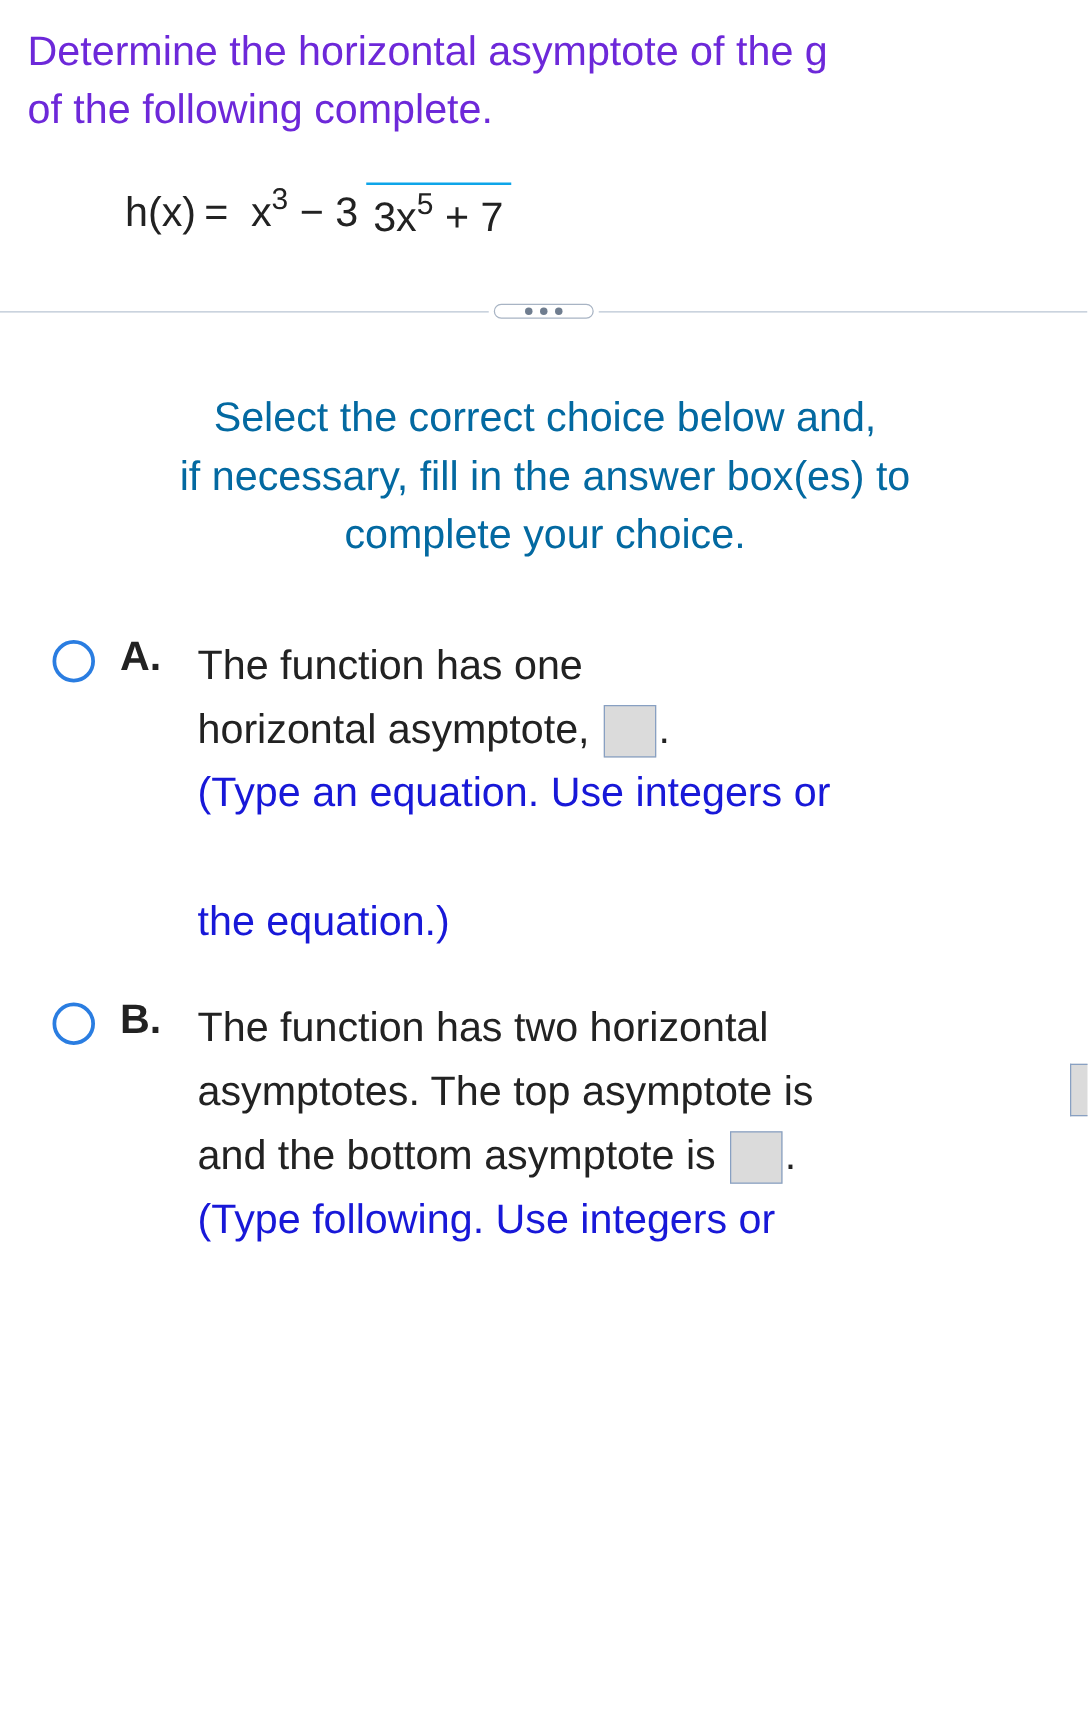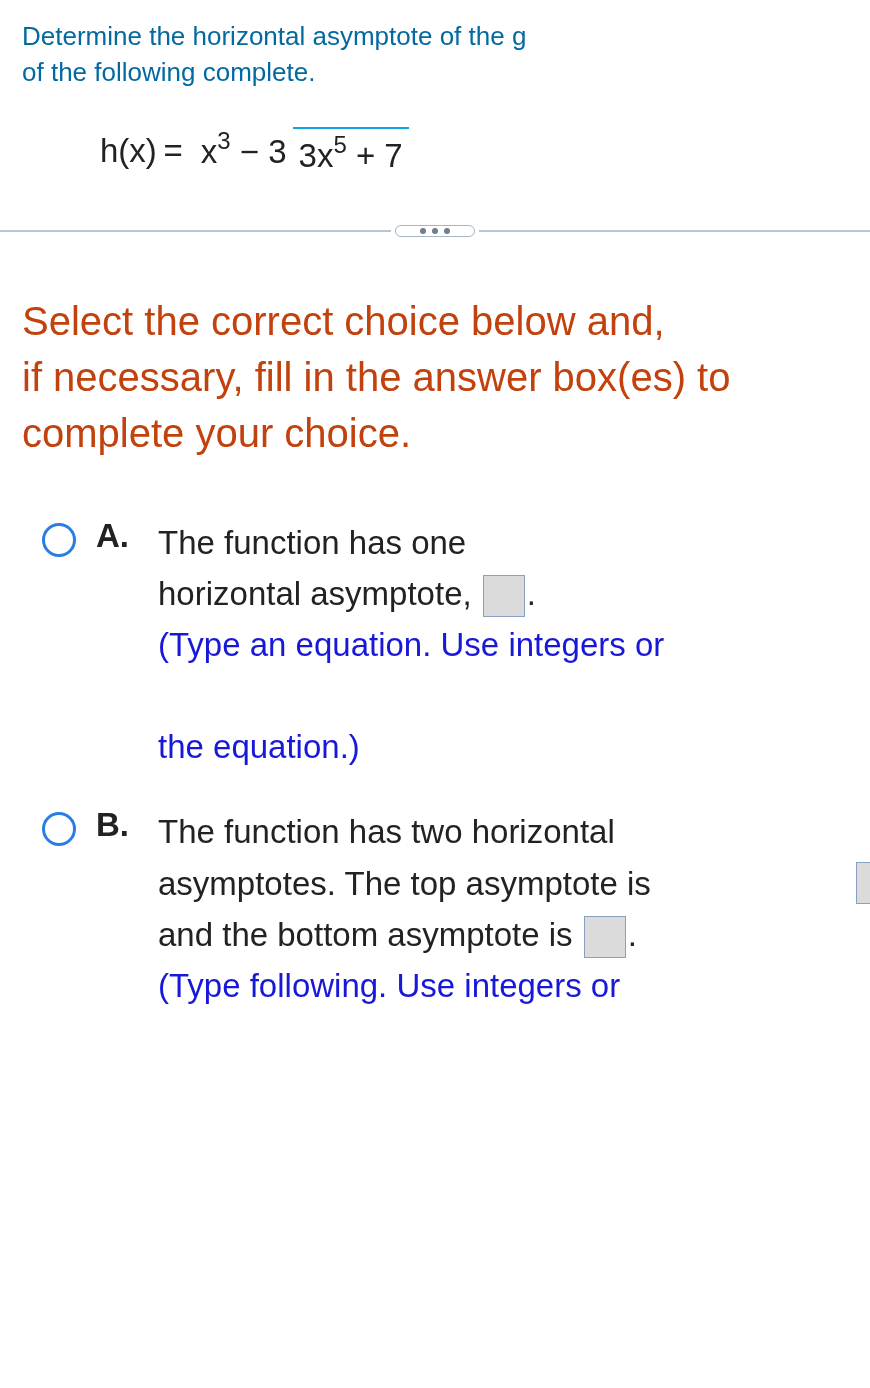--- a/index.html
+++ b/index.html
@@ -12,22 +12,22 @@
       background: #ffffff;
       width: 870px;
       height: 1388px;
       overflow: hidden;
       position: relative;
     }
     .container {
       padding: 18px 0 0 22px;
     }
     .question-text {
-      font-size: 26px;
-      color: #0369a1;
+      font-size: 33px;
+      color: #6d28d9;
       line-height: 1.4;
       margin-bottom: 36px;
     }
     .equation-block {
       font-size: 33px;
       color: #222;
       margin-left: 78px;
       margin-bottom: 50px;
       display: flex;
       align-items: center;
@@ -77,25 +77,26 @@
       align-items: center;
       cursor: pointer;
     }
     .ellipsis-dot {
       width: 6px;
       height: 6px;
       background: #6f7d8f;
       border-radius: 50%;
     }
     .instruction-text {
-      font-size: 40px;
-      color: #c2410c;
+      font-size: 33px;
+      color: #0369a1;
       line-height: 1.4;
       margin-bottom: 56px;
       padding-right: 20px;
+      text-align: center;
     }
     .choice-row {
       display: flex;
       align-items: flex-start;
       margin-bottom: 34px;
       padding-left: 20px;
     }
     .radio {
       width: 34px;
       height: 34px;

